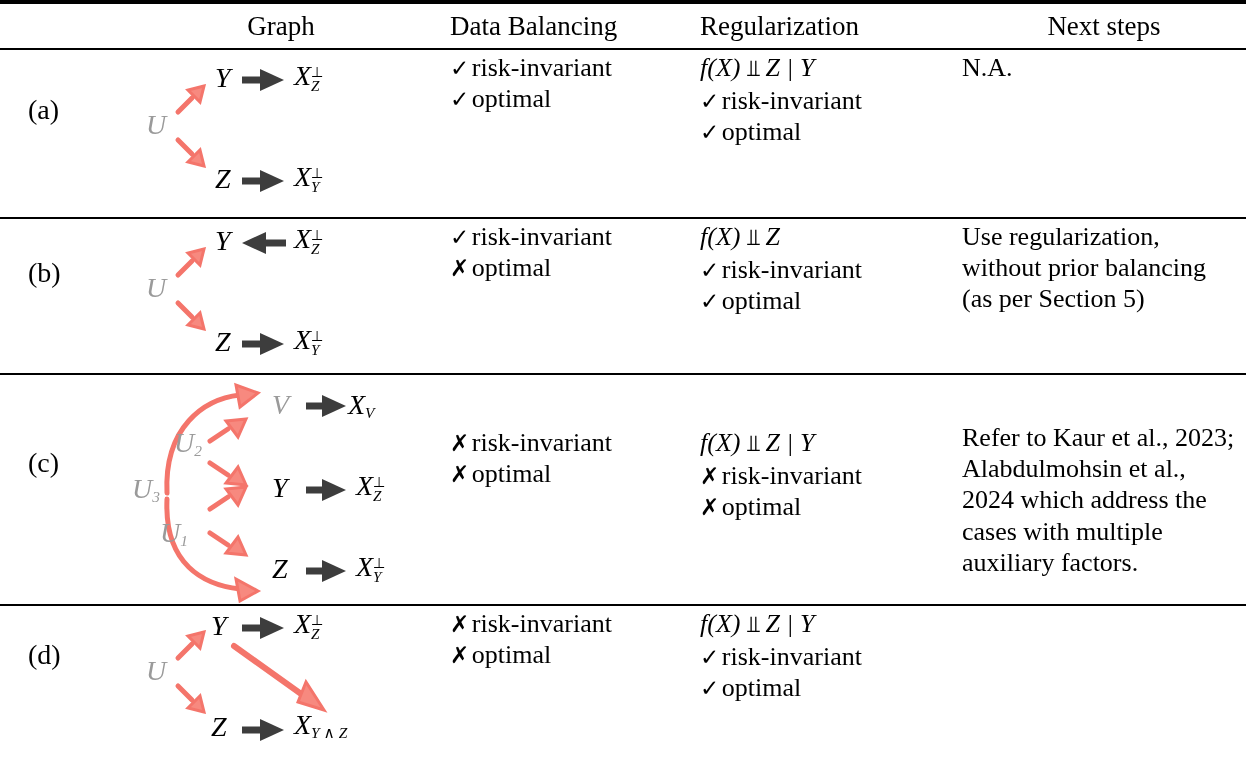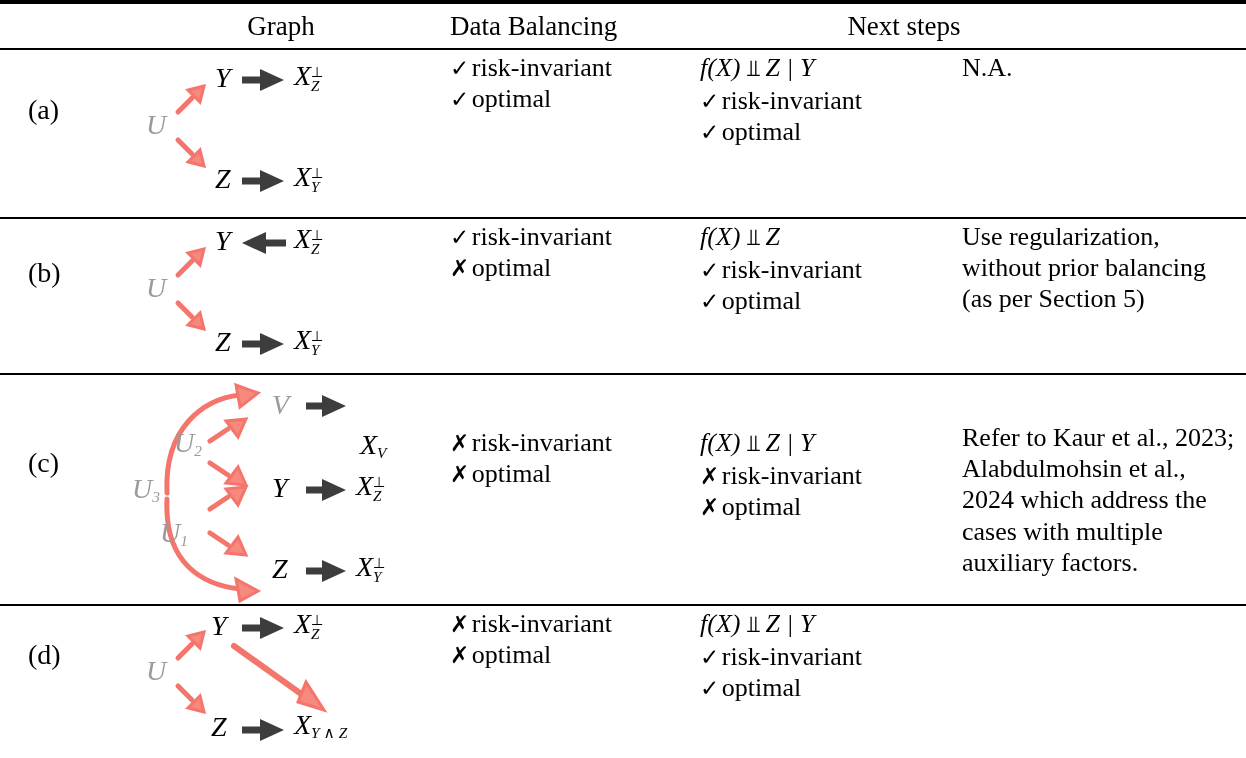--- a/index.html
+++ b/index.html
@@ -70,20 +70,23 @@
   <div class="rule-top"></div>
 
   <div class="row hdr">
     <div class="c-label"></div>
     <div class="c-graph">
       <div class="h">Graph</div>
     </div>
     <div class="c-bal">
       <div class="h">Data Balancing</div>
     </div>
+    <div class="c-reg">
+      <div class="h">Regularization</div>
+    </div>
     <div class="c-next">
       <div class="h">Next steps</div>
     </div>
   </div>
 
   <div class="rule-head"></div>
 
   <div class="row" style="height:167px;">
     <div class="c-label">
       <div class="rowlabel" style="left:28px;top:44px;">(a)</div>
@@ -276,21 +279,21 @@
         <span>U</span><span class="subonly">2</span>
       </div>
       <div class="node grey" style="left:48px;top:142px;">
         <span>U</span><span class="subonly">1</span>
       </div>
 
       <div class="node grey" style="left:160px;top:14px;">V</div>
       <div class="node" style="left:160px;top:97px;">Y</div>
       <div class="node" style="left:160px;top:178px;">Z</div>
 
-      <div class="node" style="left:248px;top:14px;margin-top:40px;">
+      <div class="node" style="left:236px;top:14px;">
         <span class="xsub"><span>X</span><span class="subonly">V</span></span>
       </div>
       <div class="node" style="left:244px;top:95px;">
         <span class="xsub"><span>X</span><span class="stack"><span class="s1">⊥</span><span class="s2">Z</span></span></span>
       </div>
       <div class="node" style="left:244px;top:176px;">
         <span class="xsub"><span>X</span><span class="stack"><span class="s1">⊥</span><span class="s2">Y</span></span></span>
       </div>
     </div>
 

